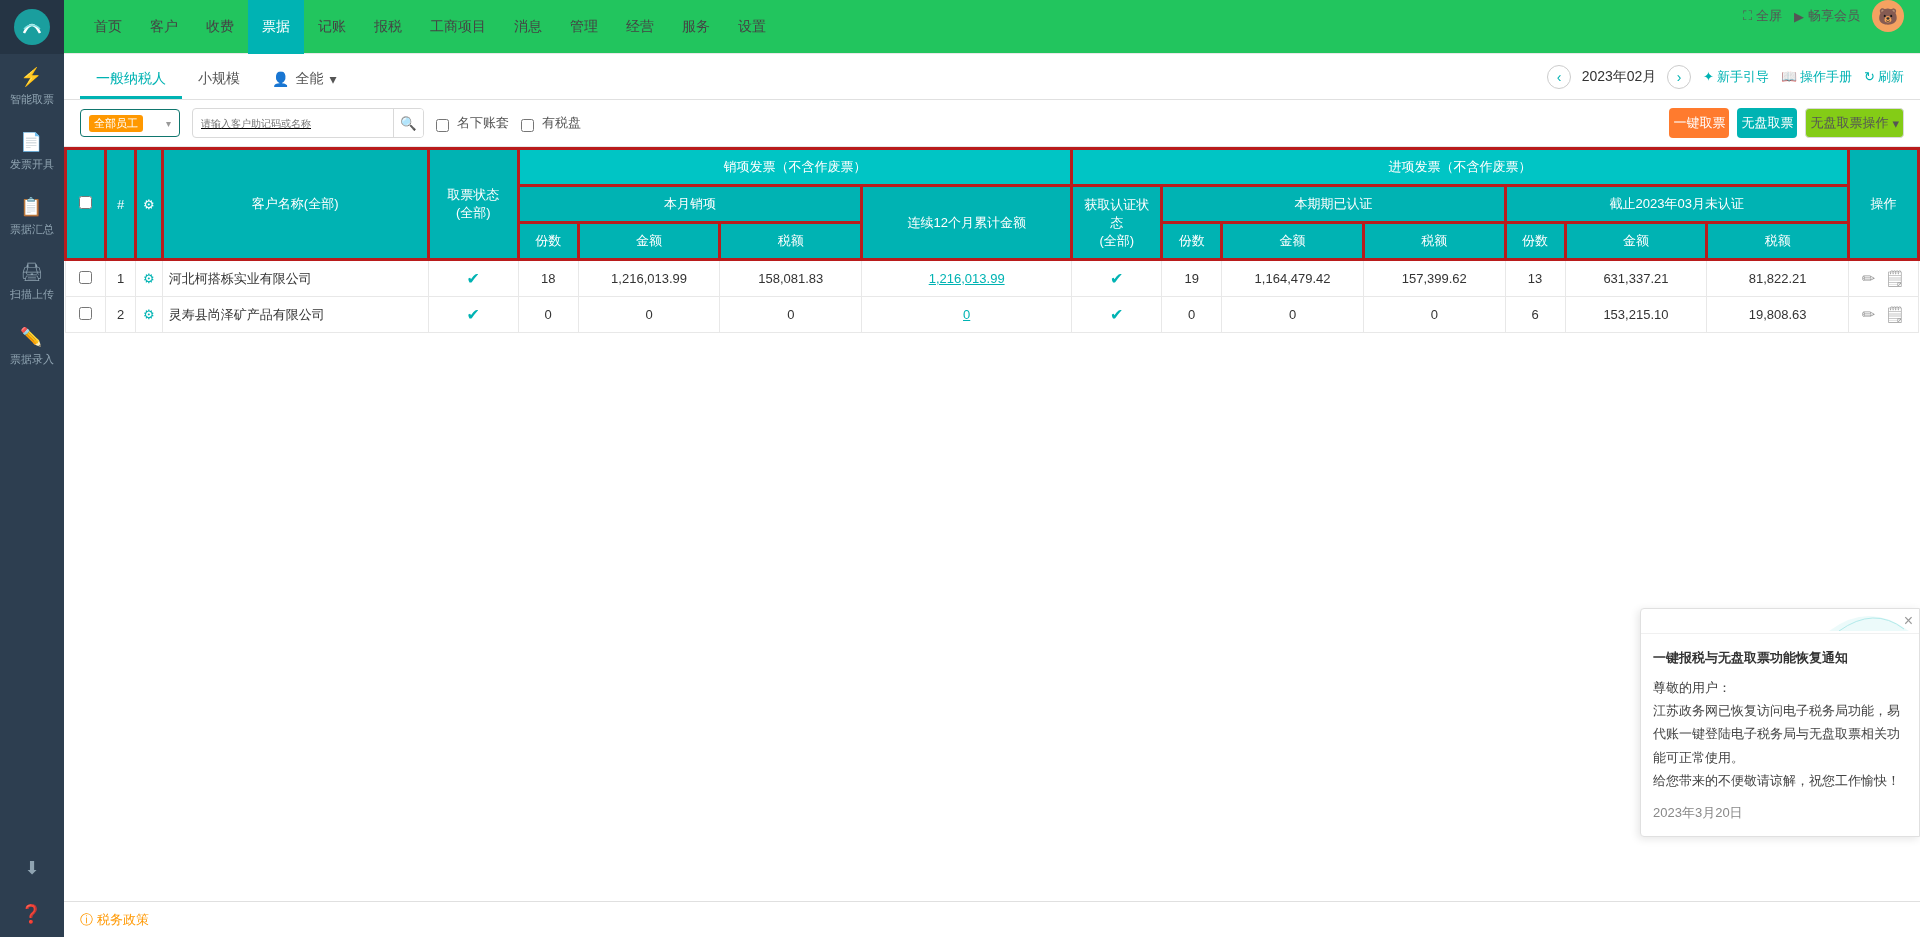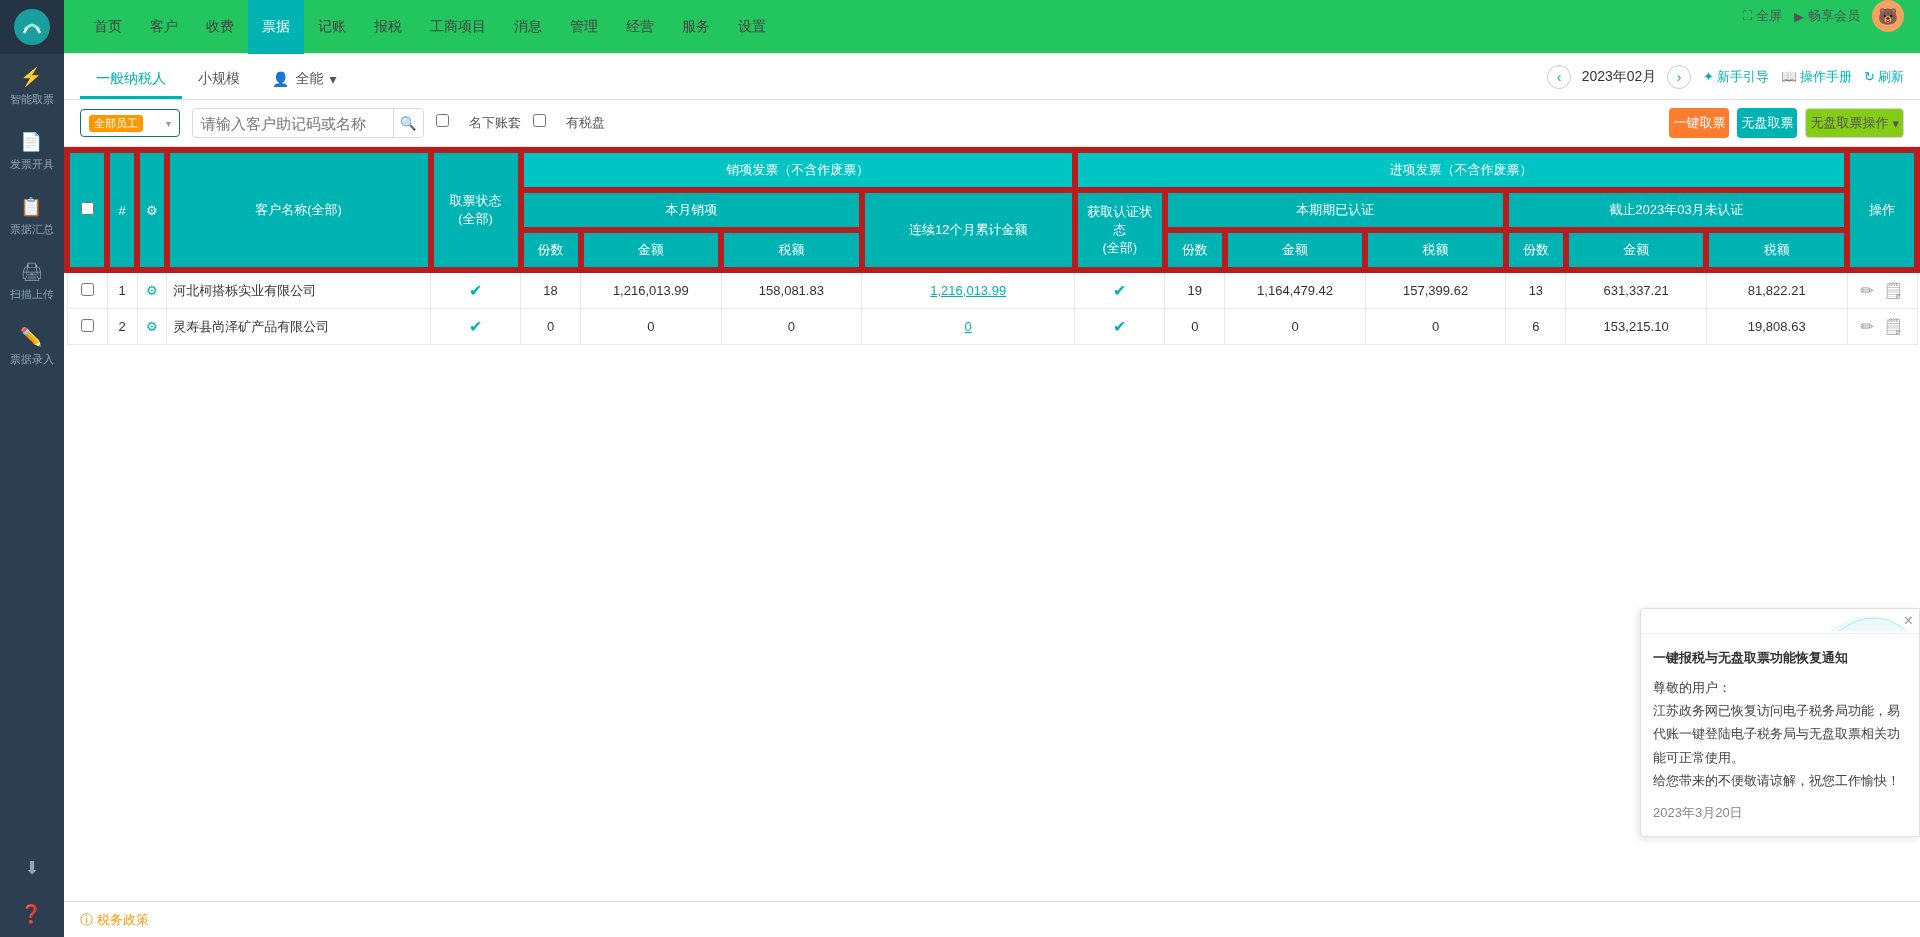--- a/index.html
+++ b/index.html
@@ -39,34 +39,34 @@
     .month-btn { width: 24px; height: 24px; border-radius: 50%; background: #fff; border: 1px solid #ccc; display: flex; align-items: center; justify-content: center; cursor: pointer; color: #00b3b3; font-size: 14px; }
     .month-text { font-size: 14px; color: #333; font-weight: 500; min-width: 80px; text-align: center; }
     .action-links { display: flex; gap: 12px; font-size: 13px; color: #00b3b3; cursor: pointer; }
     .action-links span { display: flex; align-items: center; gap: 3px; }
 
     
     .toolbar { background: #fff; padding: 8px 16px; display: flex; align-items: center; gap: 12px; border-bottom: 1px solid #e8e8e8; }
     .select-box { height: 28px; border: 1px solid #0f766e; border-radius: 4px; padding: 0 8px; font-size: 13px; display: flex; align-items: center; gap: 6px; cursor: pointer; background: #fff; min-width: 100px; }
     .select-box .arrow { color: #999; font-size: 10px; margin-left: auto; }
     .search-box { height: 30px; border: 1px solid #d9d9d9; border-radius: 4px; display: flex; align-items: center; overflow: hidden; }
-    .search-box input { border: none; outline: none; padding: 0 8px; font-size: 15px; width: 200px; }
+    .search-box input { border: none; outline: none; padding: 0 8px; font-size: 10px; width: 200px; text-decoration: underline; }
     .search-btn { width: 30px; height: 30px; background: #fff; border: none; border-left: 1px solid #d9d9d9; cursor: pointer; display: flex; align-items: center; justify-content: center; color: #666; }
-    .checkbox-item { display: flex; align-items: flex-start; gap: 20px; cursor: pointer; font-size: 13px; color: #555; }
+    .checkbox-item { display: flex; align-items: flex-end; gap: 8px; cursor: pointer; font-size: 13px; color: #555; }
     .checkbox-item input { cursor: pointer; }
     .toolbar-right { margin-left: auto; display: flex; gap: 8px; }
     .btn { height: 30px; padding: 0 4px; border-radius: 4px; border: none; cursor: pointer; font-size: 13px; display: flex; align-items: center; gap: 4px; white-space: nowrap; }
     .btn-orange { background: #ff7b2e; color: #fff; }
     .btn-teal { background: #00b3b3; color: #fff; }
     .btn-outline { background: #84cc16; border: 1px solid #d9d9d9; color: #555; }
 
     
     .table-container { flex: 1; overflow: auto; background: #fff; margin: 0; }
     table { width: 100%; border-collapse: collapse; font-size: 13px; }
-    thead th { background: #00b3b3; color: #fff; padding: 8px 6px; text-align: center; border: 6px solid #b91c1c; white-space: nowrap; font-weight: normal; }
+    thead th { background: #00b3b3; color: #fff; padding: 8px 6px; text-align: center; border: 3px solid #b91c1c; white-space: nowrap; font-weight: normal; }
     thead th.group-header { background: #00c5c5; }
     tbody tr { border-bottom: 1px solid #e8e8e8; }
     tbody td { padding: 8px 6px; text-align: center; border: 1px solid #e8e8e8; color: #333; }
     tbody td.left { text-align: left; }
     tbody td.underline { color: #00b3b3; text-decoration: underline; cursor: pointer; }
     .check-circle { color: #00b3b3; font-size: 16px; }
     .action-icon { color: #999; cursor: pointer; font-size: 16px; margin: 0 3px; }
 
     
     .notification-popup { position: fixed; bottom: 100px; right: 0; width: 280px; background: #fff; border: 1px solid #e0e0e0; border-radius: 4px 0 0 4px; box-shadow: -2px 2px 8px rgba(0,0,0,0.1); font-size: 13px; z-index: 100; }

